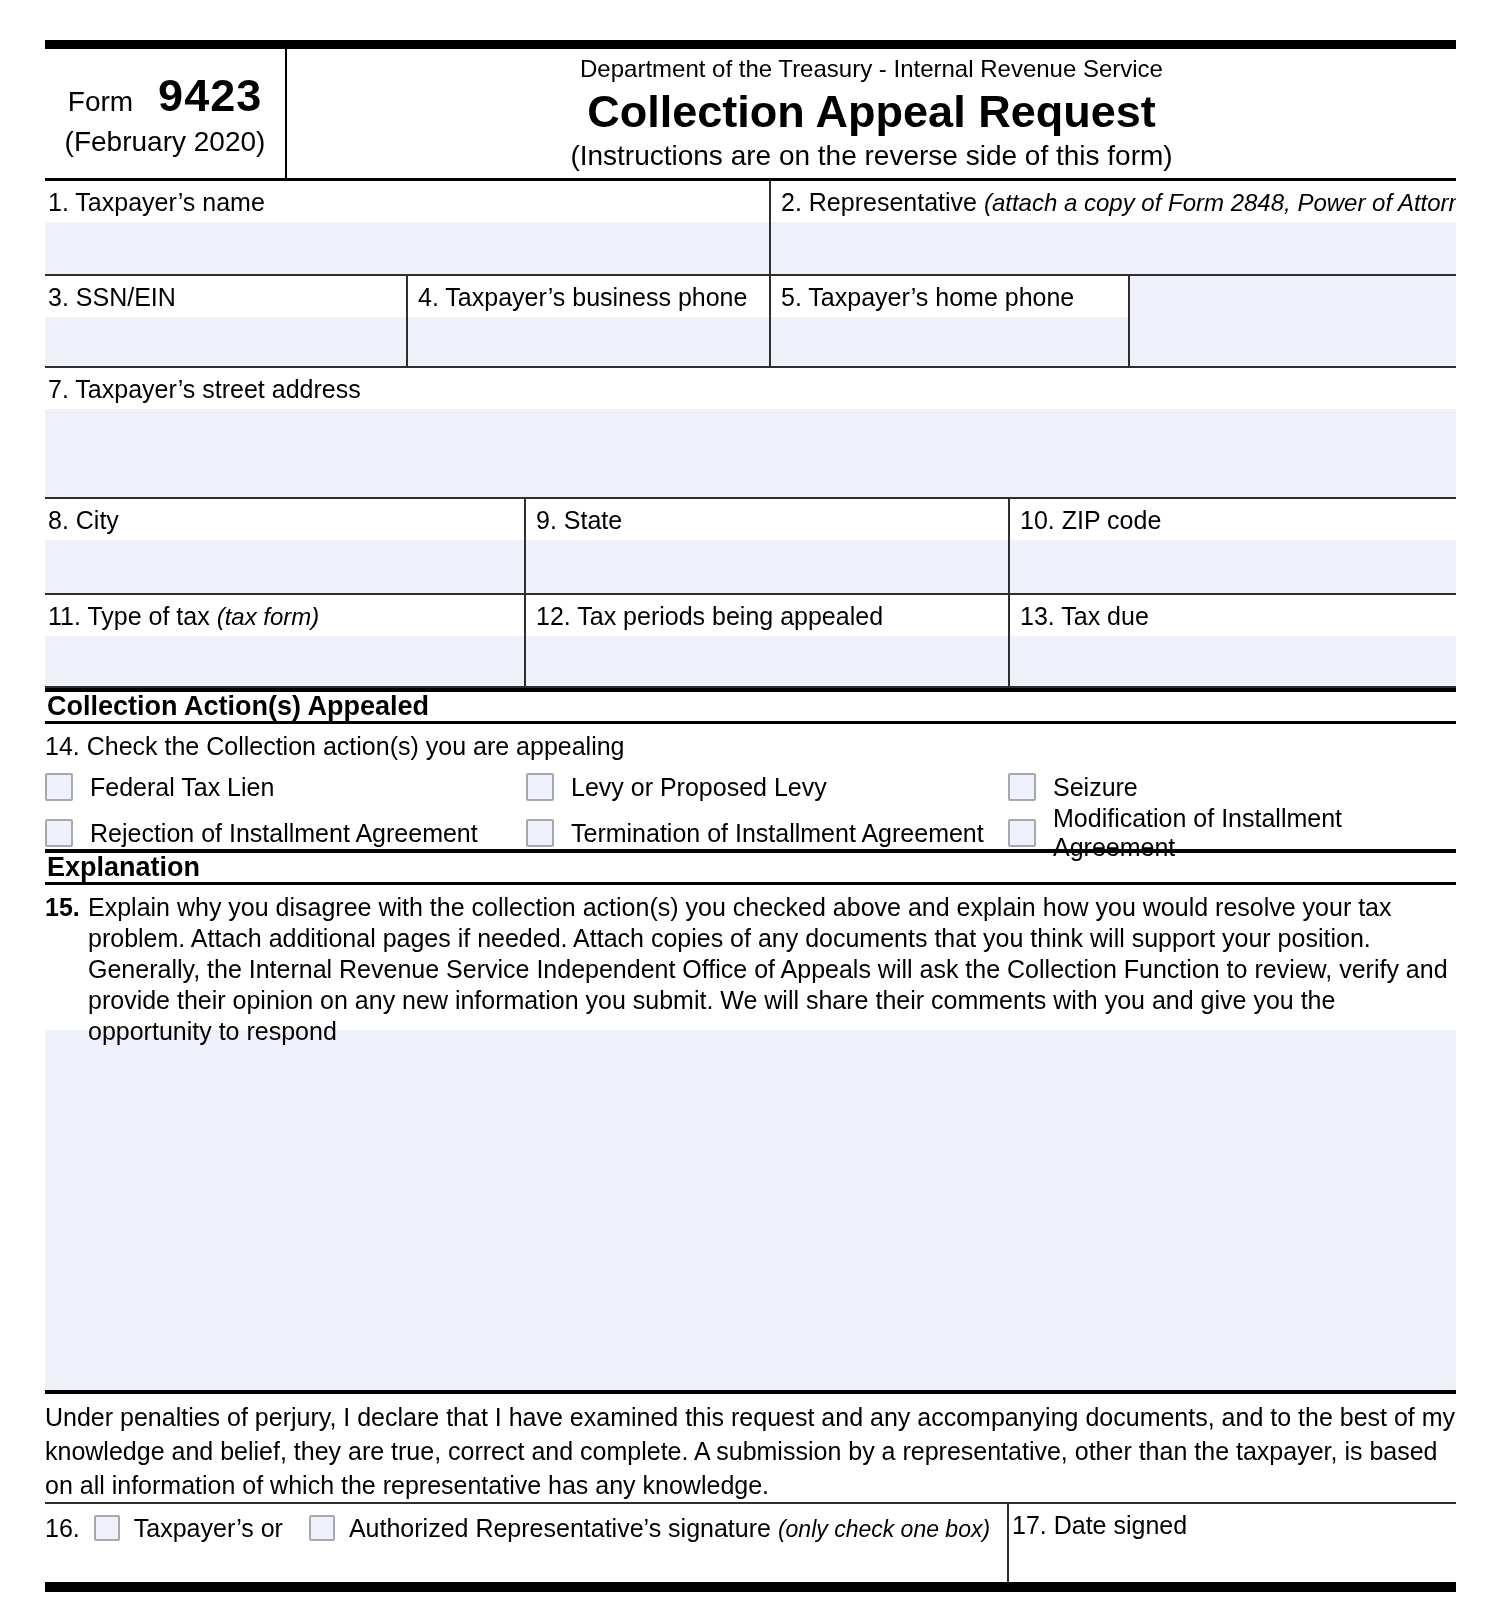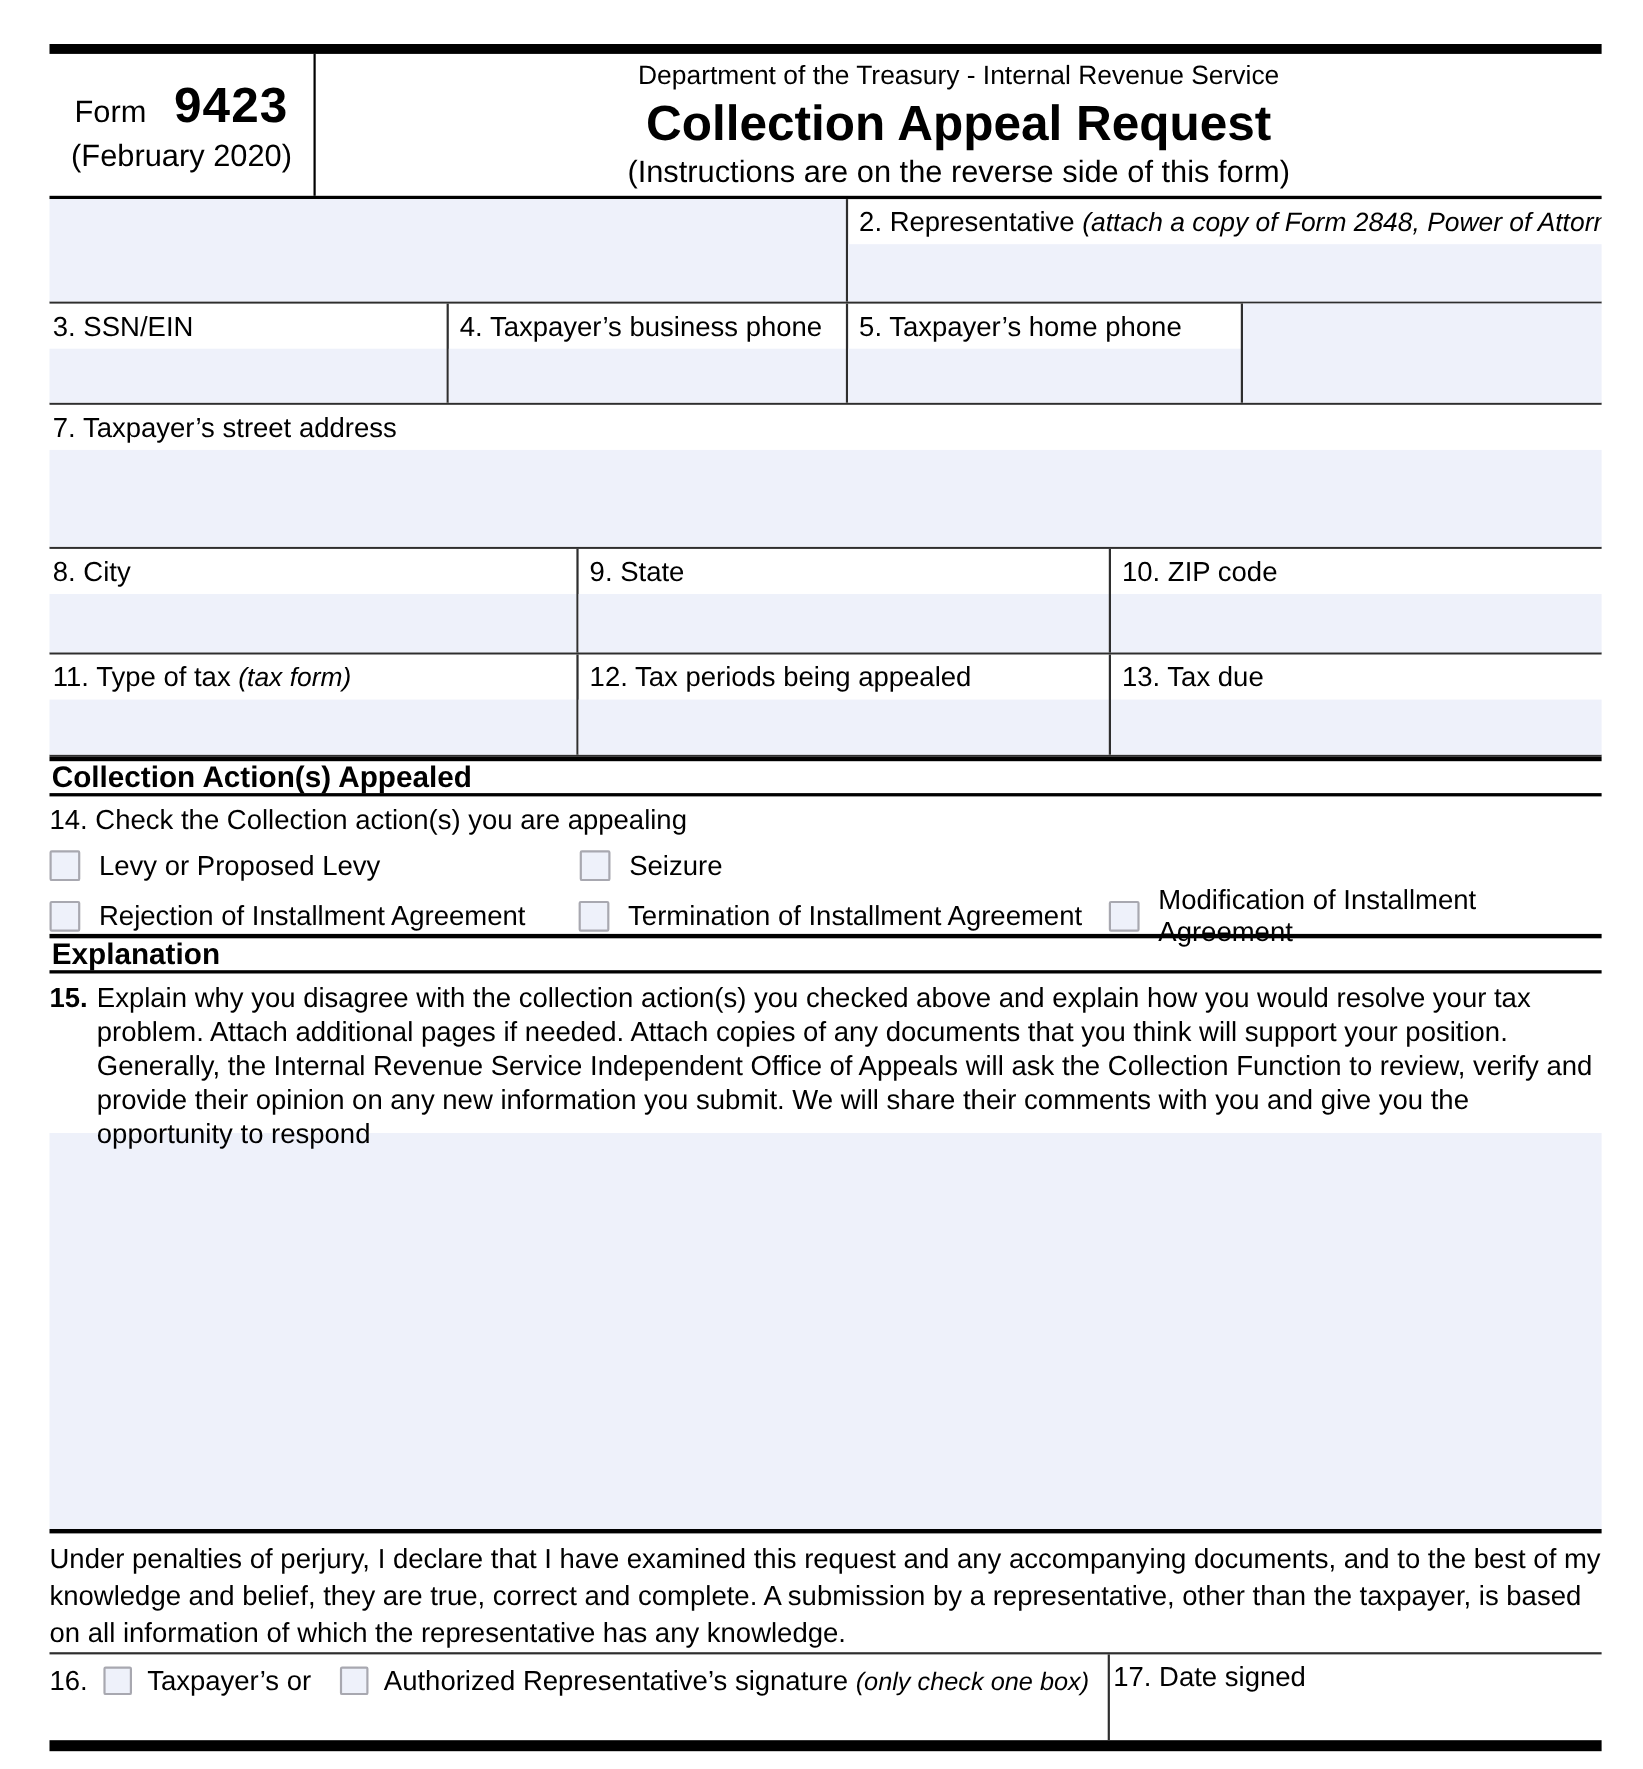--- a/index.html
+++ b/index.html
@@ -114,20 +114,21 @@
       </div>
       <div class="hdr-center">
         <div class="agency">Department of the Treasury - Internal Revenue Service</div>
         <div class="main-title">Collection Appeal Request</div>
         <div class="subtitle">(Instructions are on the reverse side of this form)</div>
       </div>
     </div>
 
     <div class="row row-1">
       <div class="cell c1">
+        <div class="lbl">1. Taxpayer’s name</div>
         <div class="inp"></div>
       </div>
       <div class="cell c2">
         <div class="lbl"><span>2. Representative</span> <span class="it">(attach a copy of Form 2848, Power of Attorney)</span></div>
         <div class="inp"></div>
       </div>
     </div>
 
     <div class="row row-2">
       <div class="cell c1">
@@ -181,20 +182,24 @@
       <div class="cell c3">
         <div class="lbl">13. Tax due</div>
         <div class="inp"></div>
       </div>
     </div>
 
     <div class="section-bar">Collection Action(s) Appealed</div>
     <div class="item14">14. Check the Collection action(s) you are appealing</div>
 
     <div class="cb-row cb-row-1">
+      <div class="cb-col w1">
+        <div class="checkbox"></div>
+        <div class="cb-label">Federal Tax Lien</div>
+      </div>
       <div class="cb-col w2">
         <div class="checkbox"></div>
         <div class="cb-label">Levy or Proposed Levy</div>
       </div>
       <div class="cb-col w3">
         <div class="checkbox"></div>
         <div class="cb-label">Seizure</div>
       </div>
     </div>
 

